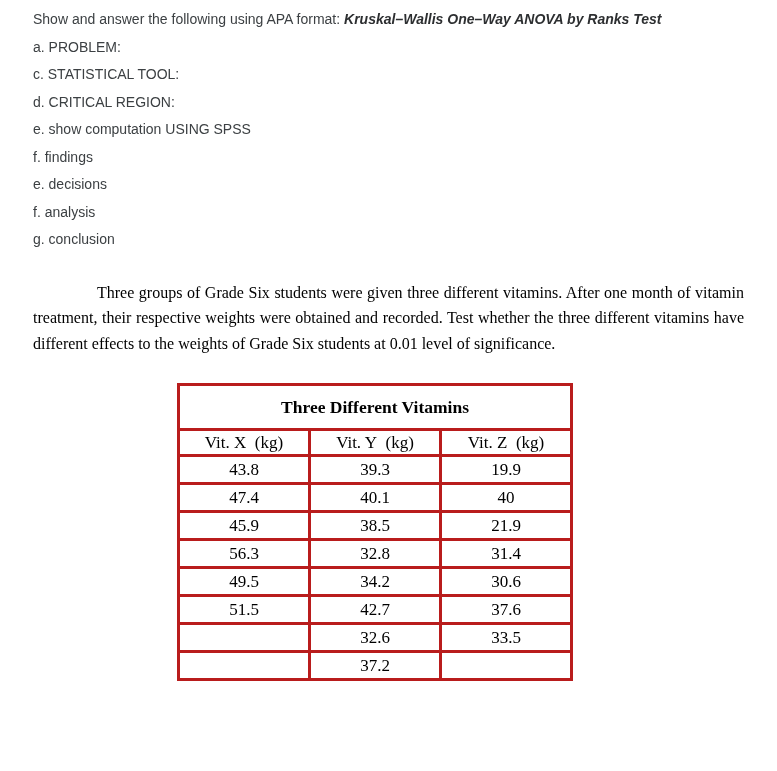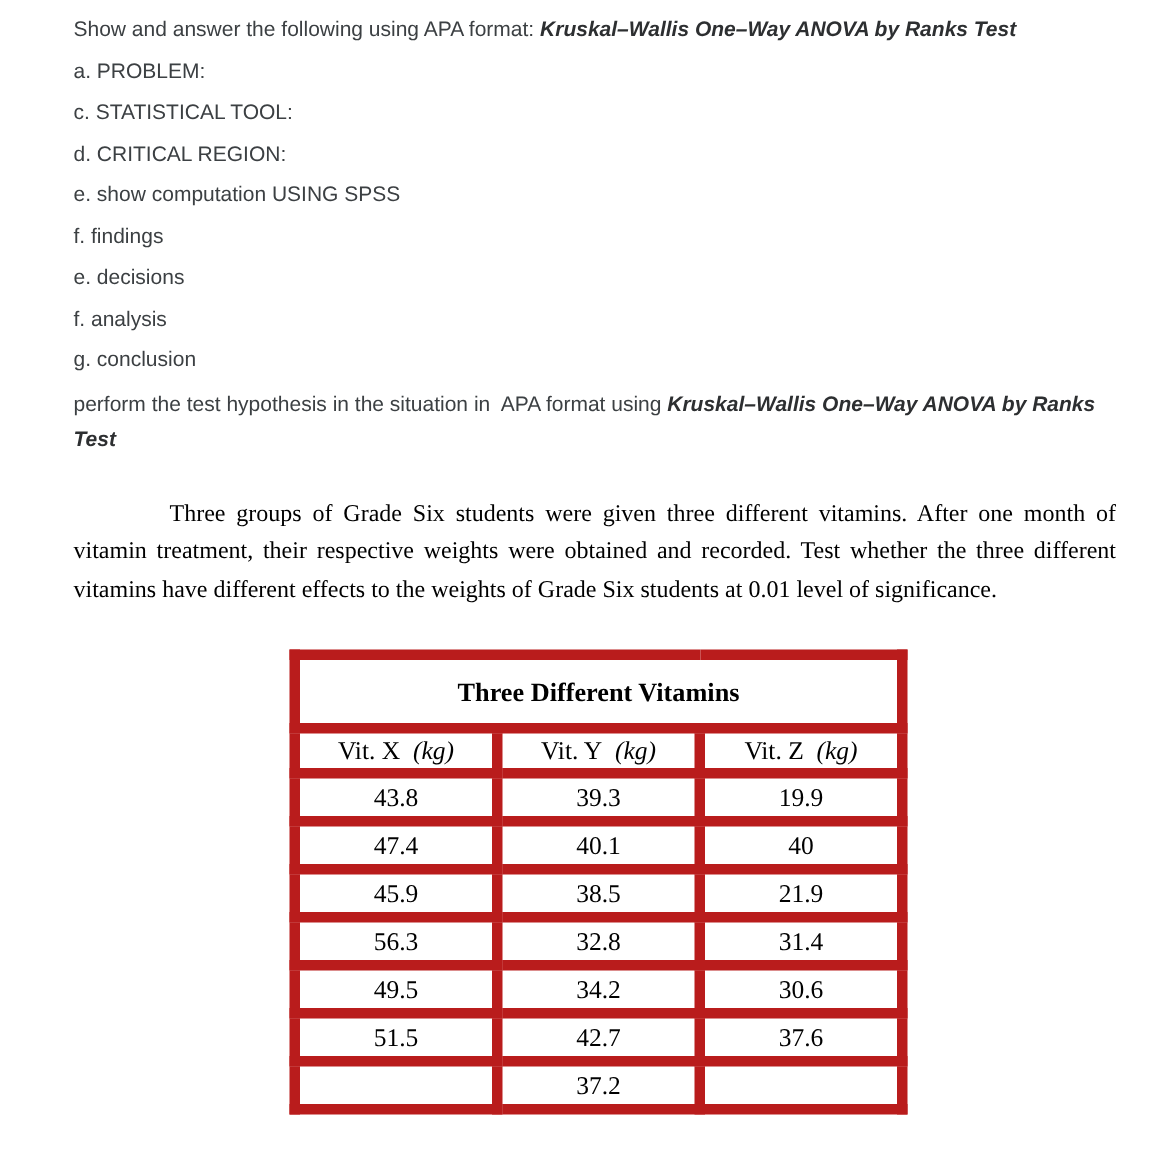--- a/index.html
+++ b/index.html
@@ -2,21 +2,21 @@
 <html><head>
 <meta charset="utf-8">
 <style>
   html, body { margin: 0; padding: 0; }
   body {
     width: 777px;
     height: 771px;
     background: #ffffff;
     overflow: hidden;
   }
-  .page { padding: 6px 33px 0 49px; }
+  .page { padding: 6px 33px 0 33px; }
 
   
   .prompt p {
     margin: 0;
     font-family: "Liberation Sans", sans-serif;
     font-size: 14px;
     color: #3c4043;
     line-height: 27.5px;
     white-space: pre-wrap;
   }
@@ -40,55 +40,54 @@
 
   
   .vitamin-table {
     border-collapse: collapse;
     margin: 27px 0 0 144px;
     font-family: "Liberation Serif", serif;
     font-size: 17px;
     color: #000000;
   }
   .vitamin-table th, .vitamin-table td {
-    border: 7px solid #b91c1c;
+    border: 3px solid #b91c1c;
     text-align: center;
     vertical-align: middle;
     font-weight: normal;
     padding: 0;
   }
   .vitamin-table .title-cell {
     font-weight: bold;
     font-size: 17.5px;
     height: 42px;
   }
   .vitamin-table thead .col-head { width: 128px; height: 23px; }
   .vitamin-table td { width: 128px; height: 25px; text-align: center; }
-  .unit { font-style: italic; }
+  .unit { }
 </style>
 </head>
 <body>
 
 <div class="page">
 
   <div class="prompt">
     <p><span>Show and answer the following using APA format: </span><span class="test-name">Kruskal–Wallis One–Way ANOVA by Ranks Test</span></p>
 
     <div>
         <p>a. PROBLEM:</p>
         <p>c. STATISTICAL TOOL:</p>
         <p>d. CRITICAL REGION:</p>
         <p>e. show computation USING SPSS</p>
         <p>f. findings</p>
         <p>e. decisions</p>
         <p>f. analysis</p>
         <p>g. conclusion</p>
       </div>
 
-    <p class="outro"><span>perform the test hypothesis in the situation in  APA format using </span><span class="test-name">Kruskal–Wallis One–Way ANOVA by Ranks Test</span></p>
   </div>
 
   <p class="problem-para">Three groups of Grade Six students were given three different vitamins.  After one month of vitamin treatment, their respective weights were obtained and recorded. Test whether the three different vitamins have different effects to the weights of Grade Six students at 0.01 level of significance.</p>
 
   <table class="vitamin-table">
     <thead>
       <tr>
         <th colspan="3" class="title-cell">Three Different Vitamins</th>
       </tr>
       <tr>
@@ -123,19 +122,24 @@
           <td>34.2</td>
           <td>30.6</td>
         </tr>
         <tr>
           <td>51.5</td>
           <td>42.7</td>
           <td>37.6</td>
         </tr>
         <tr>
           <td></td>
+          <td>32.6</td>
+          <td>33.5</td>
+        </tr>
+        <tr>
+          <td></td>
           <td>37.2</td>
           <td></td>
         </tr>
       </tbody>
   </table>
 
 </div>
 
 </body></html>

